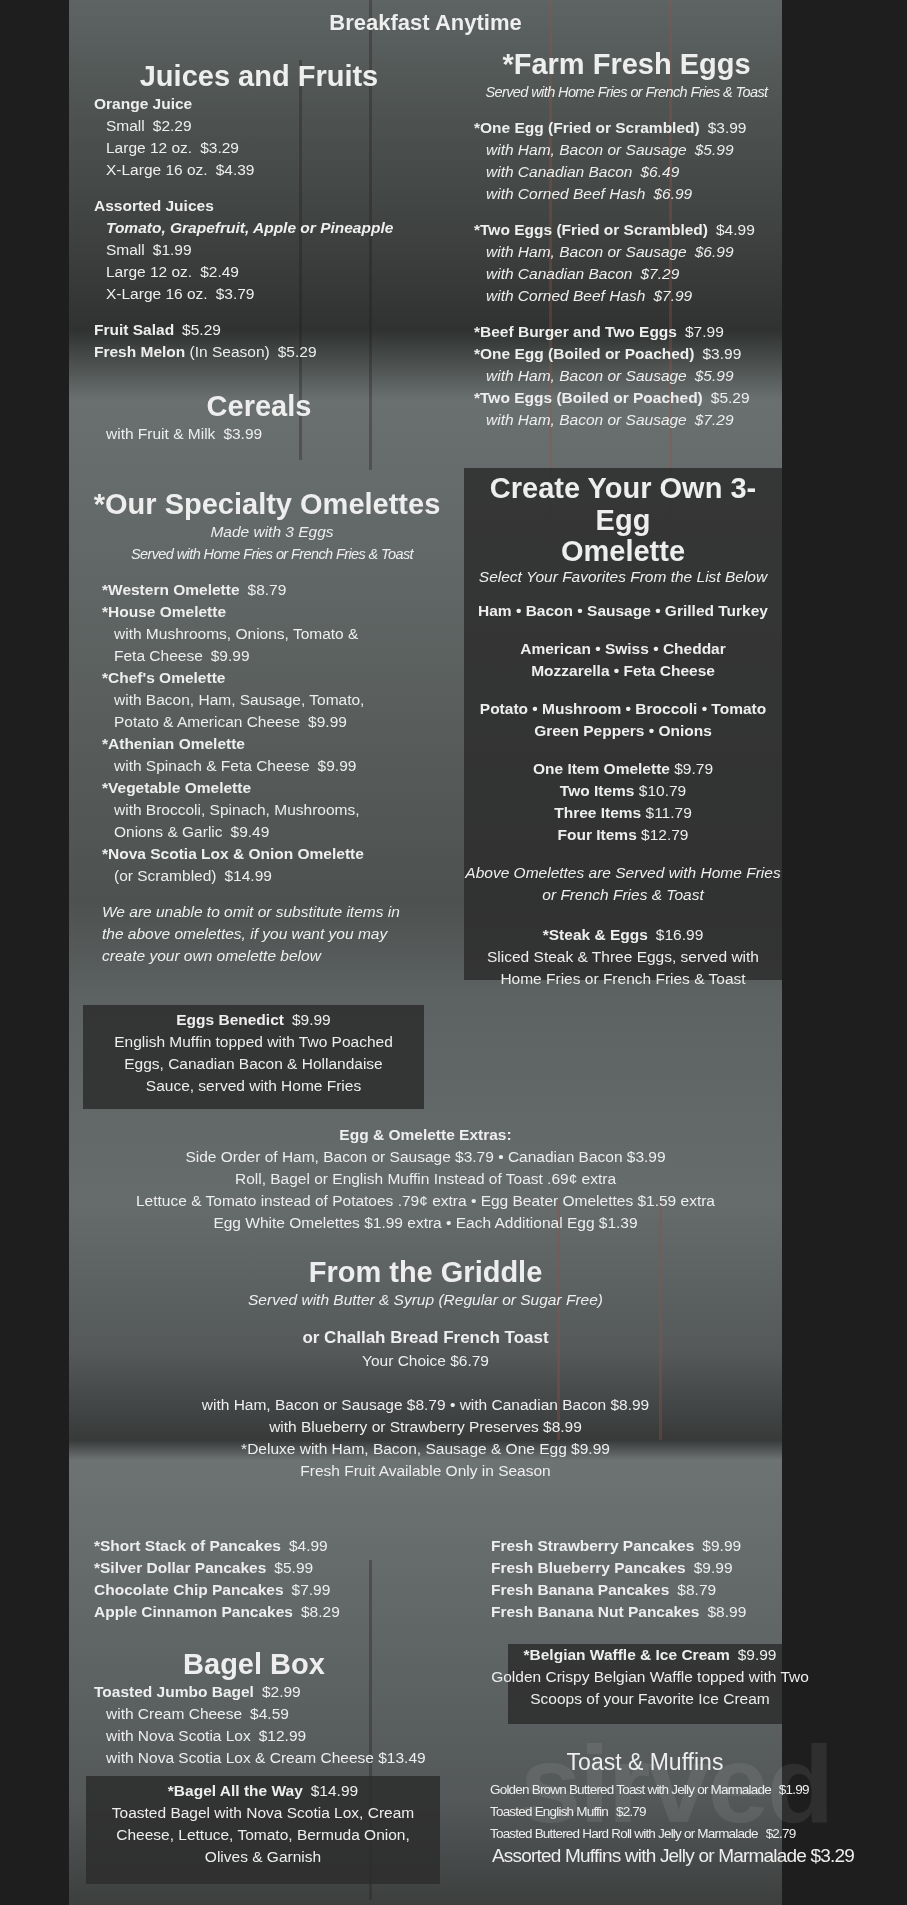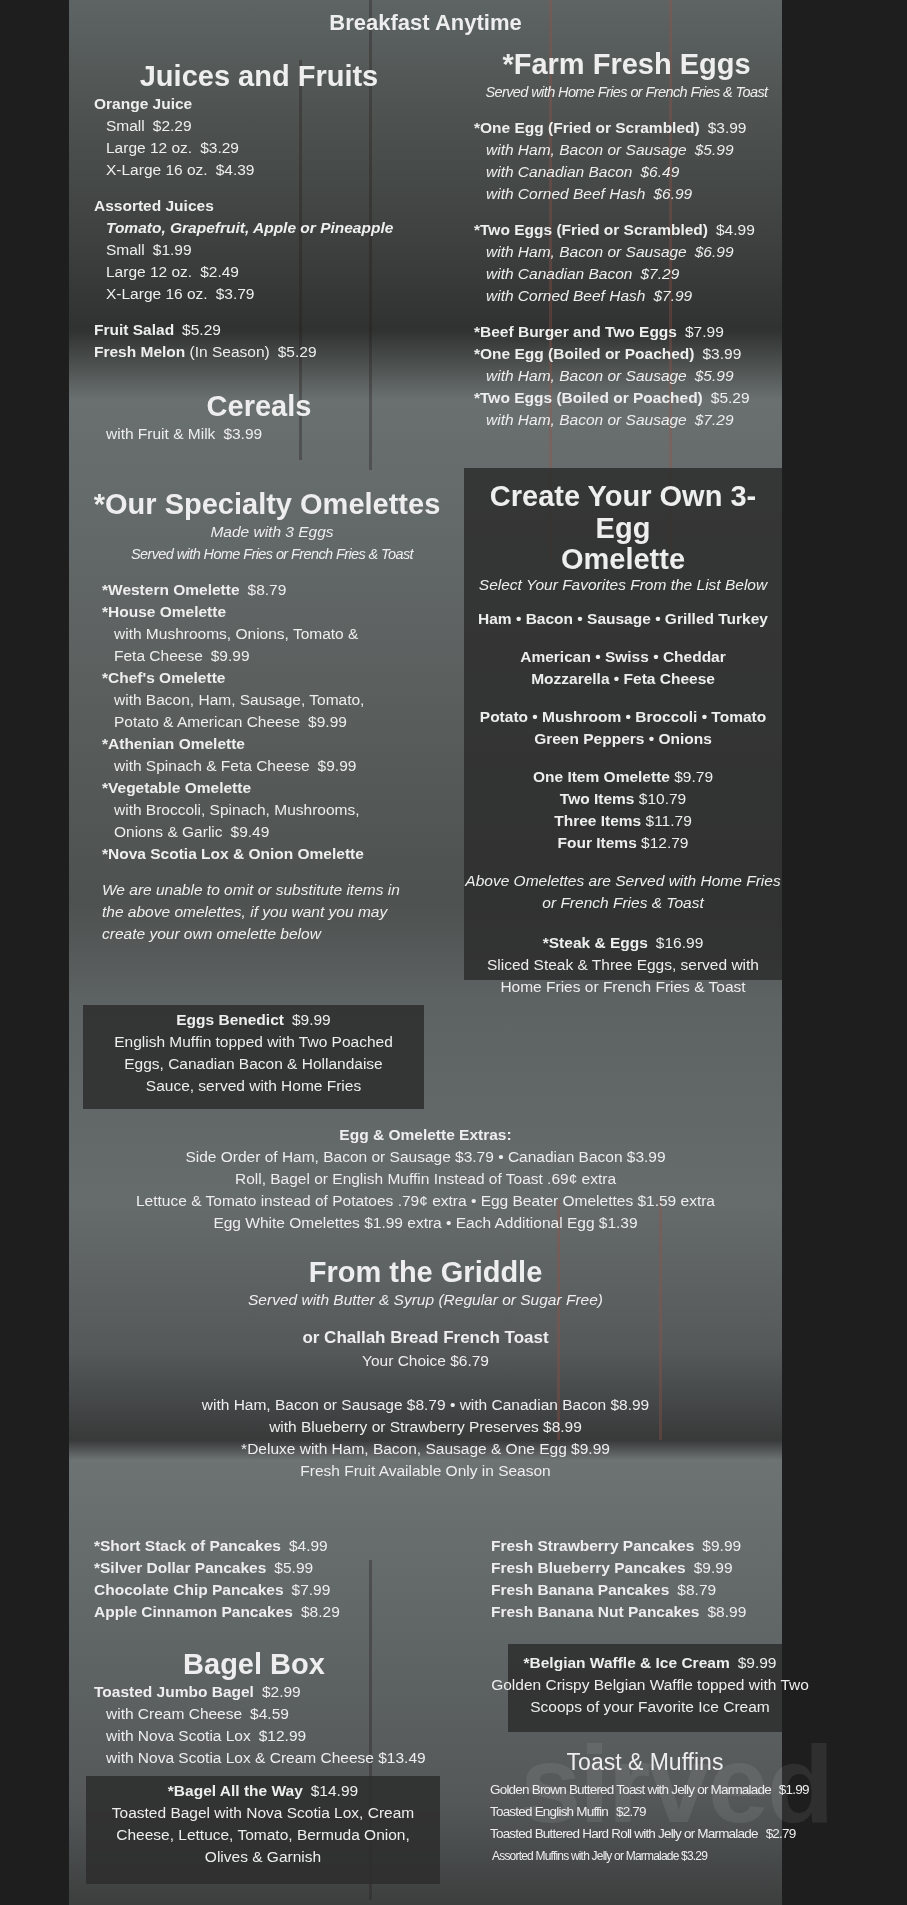--- a/index.html
+++ b/index.html
@@ -85,20 +85,21 @@
   <div class="line ind"><span>Feta Cheese</span><span class="price">$9.99</span></div>
   <div class="line b">*Chef's Omelette</div>
   <div class="line ind">with Bacon, Ham, Sausage, Tomato,</div>
   <div class="line ind"><span>Potato &amp; American Cheese</span><span class="price">$9.99</span></div>
   <div class="line b">*Athenian Omelette</div>
   <div class="line ind"><span>with Spinach &amp; Feta Cheese</span><span class="price">$9.99</span></div>
   <div class="line b">*Vegetable Omelette</div>
   <div class="line ind">with Broccoli, Spinach, Mushrooms,</div>
   <div class="line ind"><span>Onions &amp; Garlic</span><span class="price">$9.49</span></div>
   <div class="line b">*Nova Scotia Lox &amp; Onion Omelette</div>
+  <div class="line ind"><span>(or Scrambled)</span><span class="price">$14.99</span></div>
   <div class="gap"></div>
   <div class="line i">We are unable to omit or substitute items in</div>
   <div class="line i">the above omelettes, if you want you may</div>
   <div class="line i">create your own omelette below</div>
 </div>
 
 <div class="abs" style="left:474px;top:48px;width:305px">
   <div class="h-sec">*Farm Fresh Eggs</div>
   <div class="line sub">Served with Home Fries or French Fries &amp; Toast</div>
   <div class="gap"></div>
@@ -113,21 +114,21 @@
   <div class="line ind i"><span>with Corned Beef Hash</span><span class="price">$7.99</span></div>
   <div class="gap"></div>
   <div class="line"><span class="b">*Beef Burger and Two Eggs</span><span class="price">$7.99</span></div>
   <div class="line"><span class="b">*One Egg (Boiled or Poached)</span><span class="price">$3.99</span></div>
   <div class="line ind i"><span>with Ham, Bacon or Sausage</span><span class="price">$5.99</span></div>
   <div class="line"><span class="b">*Two Eggs (Boiled or Poached)</span><span class="price">$5.29</span></div>
   <div class="line ind i"><span>with Ham, Bacon or Sausage</span><span class="price">$7.29</span></div>
 </div>
 
 <div class="box" style="left:464px;top:468px;width:318px;height:512px">
-  <div class="h-sec" style="margin-top:12px;line-height:32px">Create Your Own 3-Egg</div>
+  <div class="h-sec" style="margin-top:4px;line-height:32px">Create Your Own 3-Egg</div>
   <div class="h-sec" style="line-height:30px">Omelette</div>
   <div class="line i center">Select Your Favorites From the List Below</div>
   <div style="height:12px"></div>
   <div class="line b center">Ham • Bacon • Sausage • Grilled Turkey</div>
   <div style="height:16px"></div>
   <div class="line b center">American • Swiss • Cheddar</div>
   <div class="line b center">Mozzarella • Feta Cheese</div>
   <div style="height:16px"></div>
   <div class="line b center">Potato • Mushroom • Broccoli • Tomato</div>
   <div class="line b center">Green Peppers • Onions</div>
@@ -194,25 +195,25 @@
   <div class="line ind"><span>with Nova Scotia Lox &amp; Cream Cheese</span> <span>$13.49</span></div>
 </div>
 
 <div class="box" style="left:86px;top:1776px;width:354px;height:104px;padding-top:4px">
   <div class="line center"><span class="b">*Bagel All the Way</span><span class="price">$14.99</span></div>
   <div class="line center">Toasted Bagel with Nova Scotia Lox, Cream</div>
   <div class="line center">Cheese, Lettuce, Tomato, Bermuda Onion,</div>
   <div class="line center">Olives &amp; Garnish</div>
 </div>
 
-<div class="box" style="left:508px;top:1644px;width:274px;height:80px;padding-top:8px;overflow:visible">
+<div class="box" style="left:508px;top:1644px;width:274px;height:80px;padding-top:0;overflow:visible">
   <div class="line center" style="width:360px;margin-left:-38px"><span class="b">*Belgian Waffle &amp; Ice Cream</span><span class="price">$9.99</span></div>
   <div class="line center" style="width:360px;margin-left:-38px">Golden Crispy Belgian Waffle topped with Two</div>
   <div class="line center" style="width:360px;margin-left:-38px">Scoops of your Favorite Ice Cream</div>
 </div>
 
 <div class="abs" style="left:490px;top:1745px;width:320px">
   <div class="center" style="font-size:23px;line-height:34px;width:310px">Toast &amp; Muffins</div>
   <div class="line" style="font-size:13.5px;letter-spacing:-0.8px"><span>Golden Brown Buttered Toast with Jelly or Marmalade</span><span class="price">$1.99</span></div>
   <div class="line" style="font-size:13.5px;letter-spacing:-0.8px"><span>Toasted English Muffin</span><span class="price">$2.79</span></div>
   <div class="line" style="font-size:13.5px;letter-spacing:-0.8px"><span>Toasted Buttered Hard Roll with Jelly or Marmalade</span><span class="price">$2.79</span></div>
-  <div class="line" style="font-size:12px;letter-spacing:-0.8px;padding-left:2px"><span>Assorted Muffins with Jelly or Marmalade</span> <span>$3.29</span></div>
+  <div class="line" style="font-size:19px;letter-spacing:-0.8px;padding-left:2px"><span>Assorted Muffins with Jelly or Marmalade</span> <span>$3.29</span></div>
 </div>
 
 </body></html>

